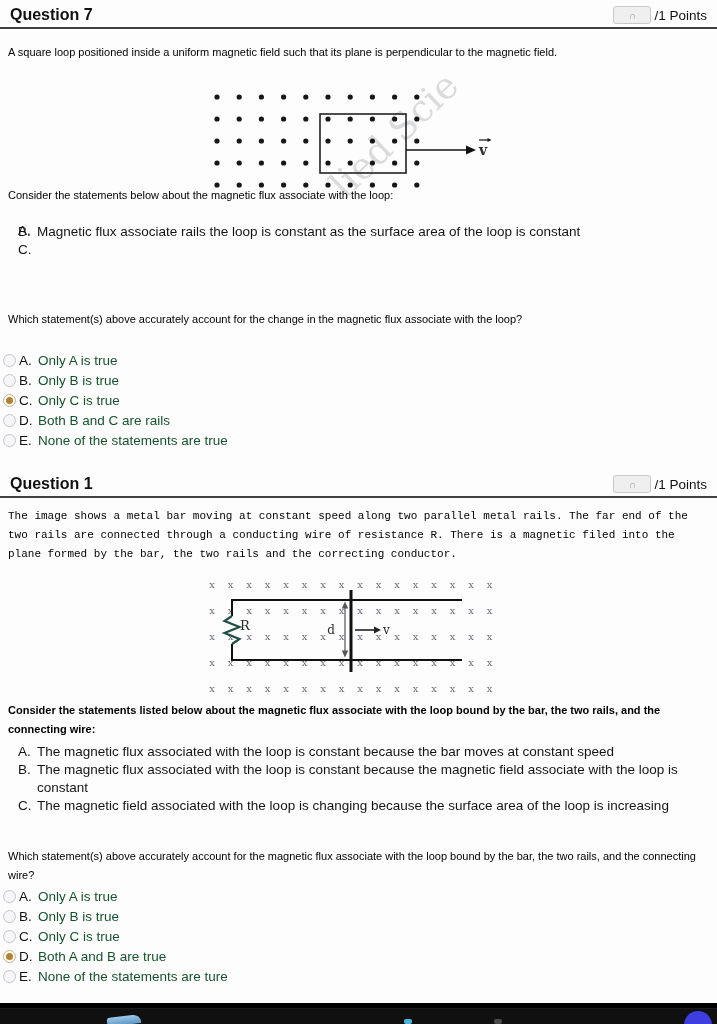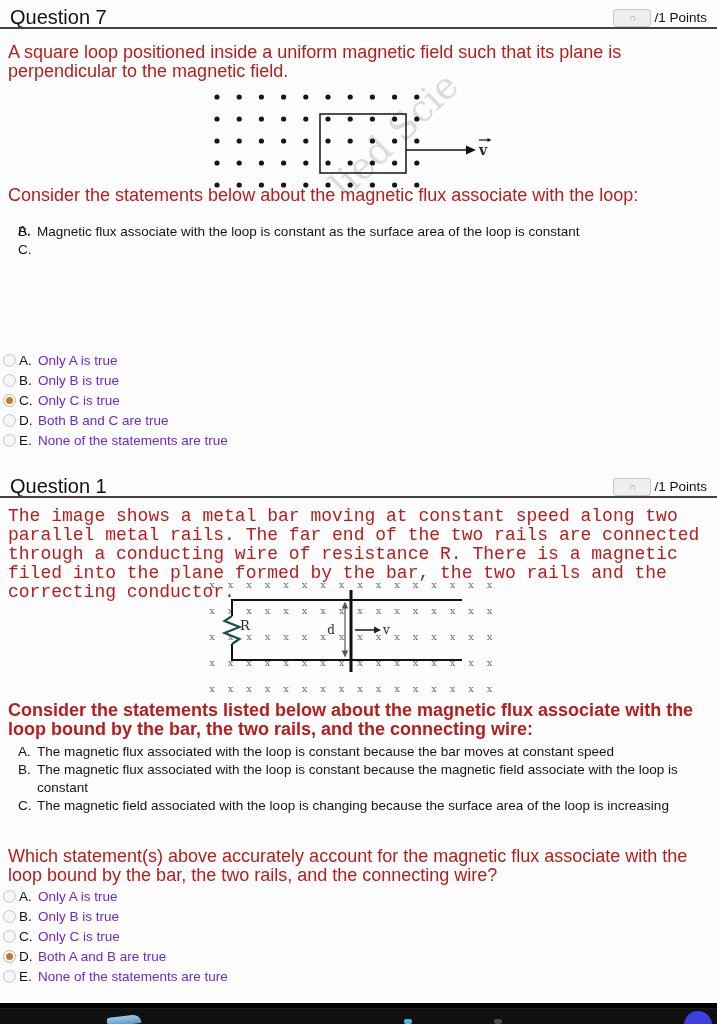--- a/index.html
+++ b/index.html
@@ -1,34 +1,34 @@
 <!DOCTYPE html>
 <html><head>
 <meta charset="utf-8">
 <style>
   html,body{margin:0;padding:0;}
   body{width:717px;height:1024px;background:#fdfdfd;font-family:"Liberation Sans",sans-serif;color:#141414;overflow:hidden;}
   .page{position:relative;width:717px;height:1024px;}
   .abs{position:absolute;}
   .q-header{left:0;right:0;display:flex;justify-content:space-between;align-items:center;padding:0 10px;}
-  .q-title{font-size:20px;font-weight:normal;color:#111;}
+  .q-title{font-size:16px;font-weight:bold;color:#111;}
   .pts{display:flex;align-items:center;gap:3px;font-size:13.5px;color:#111;}
   .score-box{display:inline-flex;align-items:center;justify-content:center;width:36px;height:16px;background:#efefef;border:1px solid #c9c9c9;border-radius:3px;font-size:10px;color:#9a9a9a;}
   .rule{left:0;width:717px;border-top:2px solid #414141;height:0;}
-  .para{font-size:18px;line-height:19px;color:#b91c1c;}
+  .para{font-size:11px;line-height:19px;color:#000000;}
   .stmts{font-size:13.5px;line-height:17.5px;}
   .stmt{position:relative;padding-left:29px;margin-bottom:0.5px;}
   .stmt .letter{position:absolute;left:10px;}
   .opts{display:flex;flex-direction:column;}
   .opt{display:flex;align-items:center;height:20px;cursor:pointer;}
   .radio{box-sizing:border-box;width:13px;height:13px;border-radius:50%;border:1px solid #c5c5cc;background:#f6f6f8;flex:0 0 13px;position:relative;}
   .radio.selected{border-color:#cbb089;background:#fff;}
   .radio.selected::after{content:"";position:absolute;left:2px;top:2px;width:7px;height:7px;border-radius:50%;background:#b5812e;}
   .opt .letter{margin-left:3px;width:19px;font-size:13.5px;color:#121212;}
-  .opt .lbl{font-size:13.5px;color:#6d28d9;}
+  .opt .lbl{font-size:13.5px;color:#14532d;}
   svg{overflow:visible;display:block;}
   .xmark{font:10px "DejaVu Serif",serif;fill:#6e6e7c;}
   .figlabel{font-family:"DejaVu Serif",serif;fill:#2b2b2b;}
   .wm{font-family:"DejaVu Serif",serif;fill:#dadbdd;}
   .dock{left:0;top:1003px;width:717px;height:21px;background:#000;overflow:hidden;}
   .dock-strip{position:absolute;left:0;top:5px;width:717px;height:16px;background:#101010;border-top:1px solid #1d1d1d;}
   .dock-ic1{position:absolute;left:107px;top:13px;width:34px;height:9px;background:linear-gradient(180deg,#9cc9ec,#5f95c2);border-radius:3px 9px 1px 1px;transform:rotate(-7deg);}
   .dock-ic2{position:absolute;left:404px;top:16px;width:8px;height:5px;background:#49b8d8;border-radius:2px;}
   .dock-ic3{position:absolute;left:494px;top:16px;width:8px;height:5px;background:#4a4a4a;border-radius:2px;}
   .dock-ic4{position:absolute;left:684px;top:8px;width:28px;height:28px;background:#3d3de0;border-radius:50%;}
@@ -114,48 +114,49 @@
   </div>
 
   <div class="abs para" style="top:186px;left:8px;width:700px;">Consider the statements below about the magnetic flux associate with the loop:</div>
 
   <div class="abs stmts" style="top:222px;left:8px;width:692px;">
     <div class="stmt">
       <span class="letter">A.</span>
     </div>
     <div class="stmt">
       <span class="letter">B.</span>
-      <span>Magnetic flux associate with the loop is constant as the surface area of the loop is constant</span>
+      <span>Magnetic flux associate rails the loop is constant as the surface area of the loop is constant</span>
     </div>
     <div class="stmt">
       <span class="letter">C.</span>
     </div>
   </div>
 
+  <div class="abs para" style="top:310px;left:8px;width:704px;">Which statement(s) above accurately account for the change in the magnetic flux associate with the loop?</div>
 
   <div class="abs opts" style="top:350px;left:3px;">
     <div class="opt">
       <span class="radio"></span>
       <span class="letter">A.</span>
       <span class="lbl">Only A is true</span>
     </div>
     <div class="opt">
       <span class="radio"></span>
       <span class="letter">B.</span>
       <span class="lbl">Only B is true</span>
     </div>
     <div class="opt">
       <span class="radio selected"></span>
       <span class="letter">C.</span>
       <span class="lbl">Only C is true</span>
     </div>
     <div class="opt">
       <span class="radio"></span>
       <span class="letter">D.</span>
-      <span class="lbl">Both B and C are true</span>
+      <span class="lbl">Both B and C are rails</span>
     </div>
     <div class="opt">
       <span class="radio"></span>
       <span class="letter">E.</span>
       <span class="lbl">None of the statements are true</span>
     </div>
   </div>
 
   <div class="abs q-header" style="top:475px;">
     <div class="q-title">Question 1</div>

